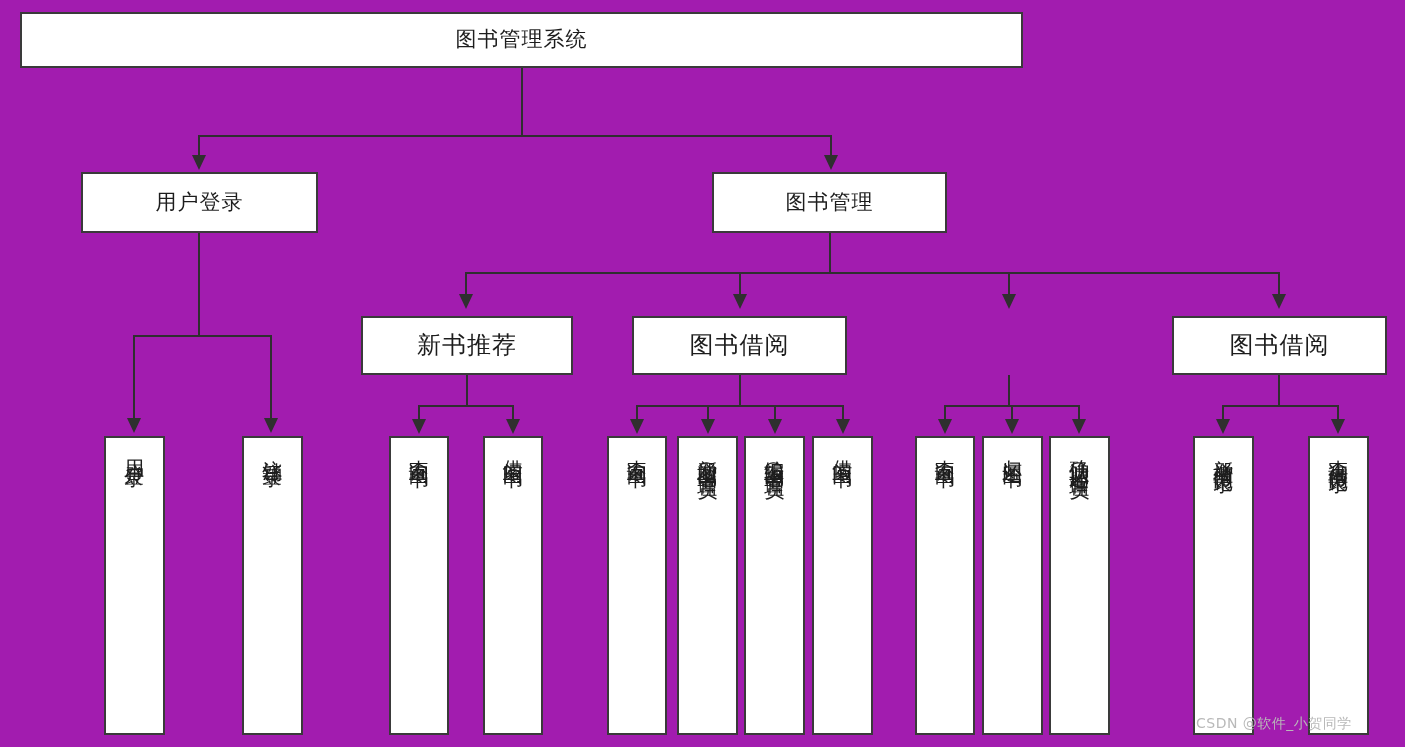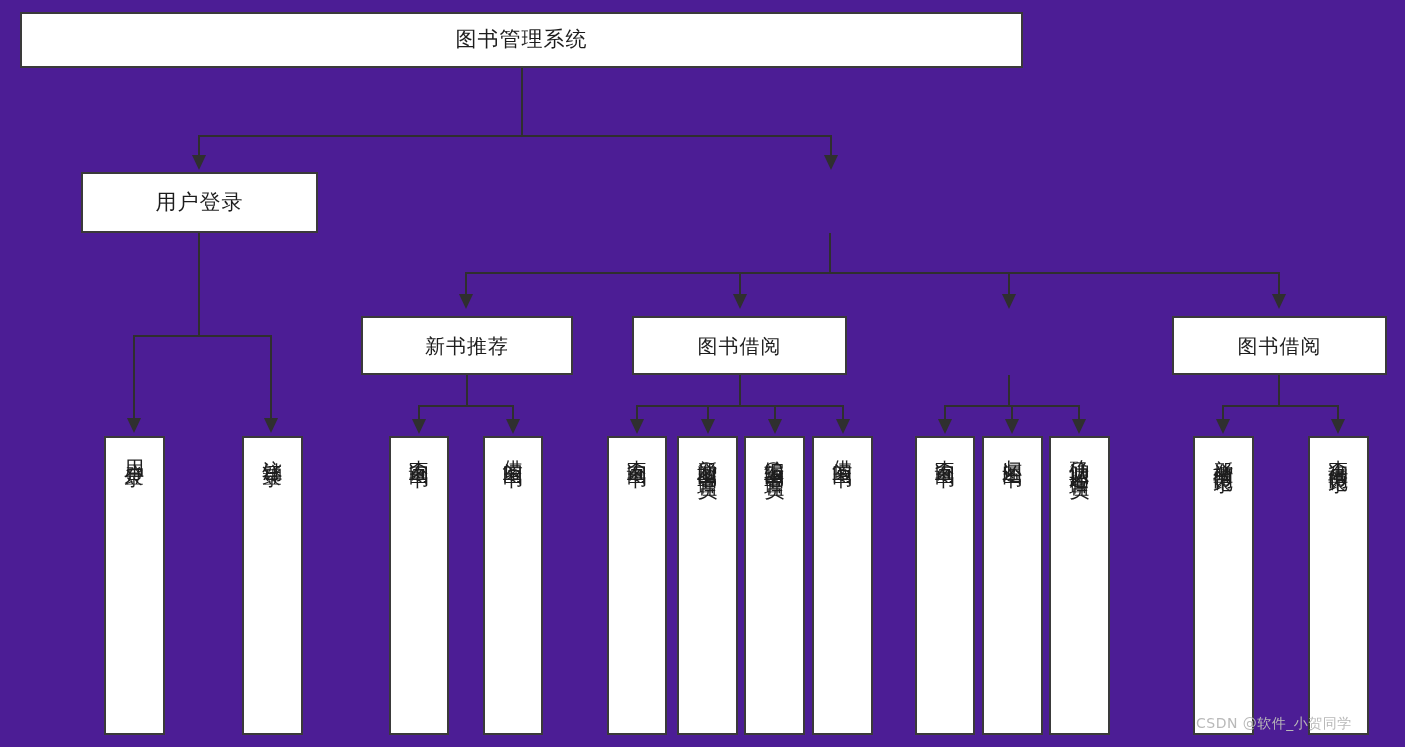--- a/index.html
+++ b/index.html
@@ -7,21 +7,21 @@
     padding: 0;
     background: #ffffff;
   }
   body {
     font-family: "DejaVu Sans", "Liberation Sans", sans-serif;
   }
   #canvas {
     position: relative;
     width: 1405px;
     height: 747px;
-    background: #4c1d95;
+    background: #a21caf;
     overflow: hidden;
   }
   
   .box {
     position: absolute;
     box-sizing: border-box;
     border: 2px solid #3a3a3a;
     background: #ffffff;
     display: flex;
     align-items: center;
@@ -32,21 +32,21 @@
     border-width: 2px;
   }
   .box-label {
     font-size: 21px;
     line-height: 1.1;
     letter-spacing: 1px;
     white-space: nowrap;
     color: #1d1d1d;
   }
   .box.l2 .box-label { font-size: 21px; }
-  .box.l3 .box-label { font-size: 20px; }
+  .box.l3 .box-label { font-size: 24px; }
 
   
   .box.leaf {
     align-items: flex-start;
     justify-content: center;
     padding-top: 6px;
   }
   .box.leaf .box-label {
     writing-mode: vertical-rl;
     text-orientation: upright;
@@ -97,20 +97,23 @@
   <div class="vline" style="left:198px; top:135px; width:2px; height:22px;"></div>
   <div class="arrow" style="left:192px; top:155px;"></div>
 
   <div class="vline" style="left:830px; top:135px; width:2px; height:22px;"></div>
   <div class="arrow" style="left:824px; top:155px;"></div>
 
   <div class="box l2" style="left:81px; top:172px; width:237px; height:61px;">
     <span class="box-label">用户登录</span>
   </div>
 
+  <div class="box l2" style="left:712px; top:172px; width:235px; height:61px;">
+    <span class="box-label">图书管理</span>
+  </div>
 
   <div class="vline" style="left:198px; top:233px; width:2px; height:103px;"></div>
   <div class="hline" style="left:133px; top:335px; width:139px; height:2px;"></div>
   <div class="vline" style="left:133px; top:335px; width:2px; height:85px;"></div>
   <div class="arrow" style="left:127px; top:418px;"></div>
   <div class="vline" style="left:270px; top:335px; width:2px; height:85px;"></div>
   <div class="arrow" style="left:264px; top:418px;"></div>
 
   <div class="vline" style="left:829px; top:233px; width:2px; height:40px;"></div>
   <div class="hline" style="left:465px; top:272px; width:815px; height:2px;"></div>

